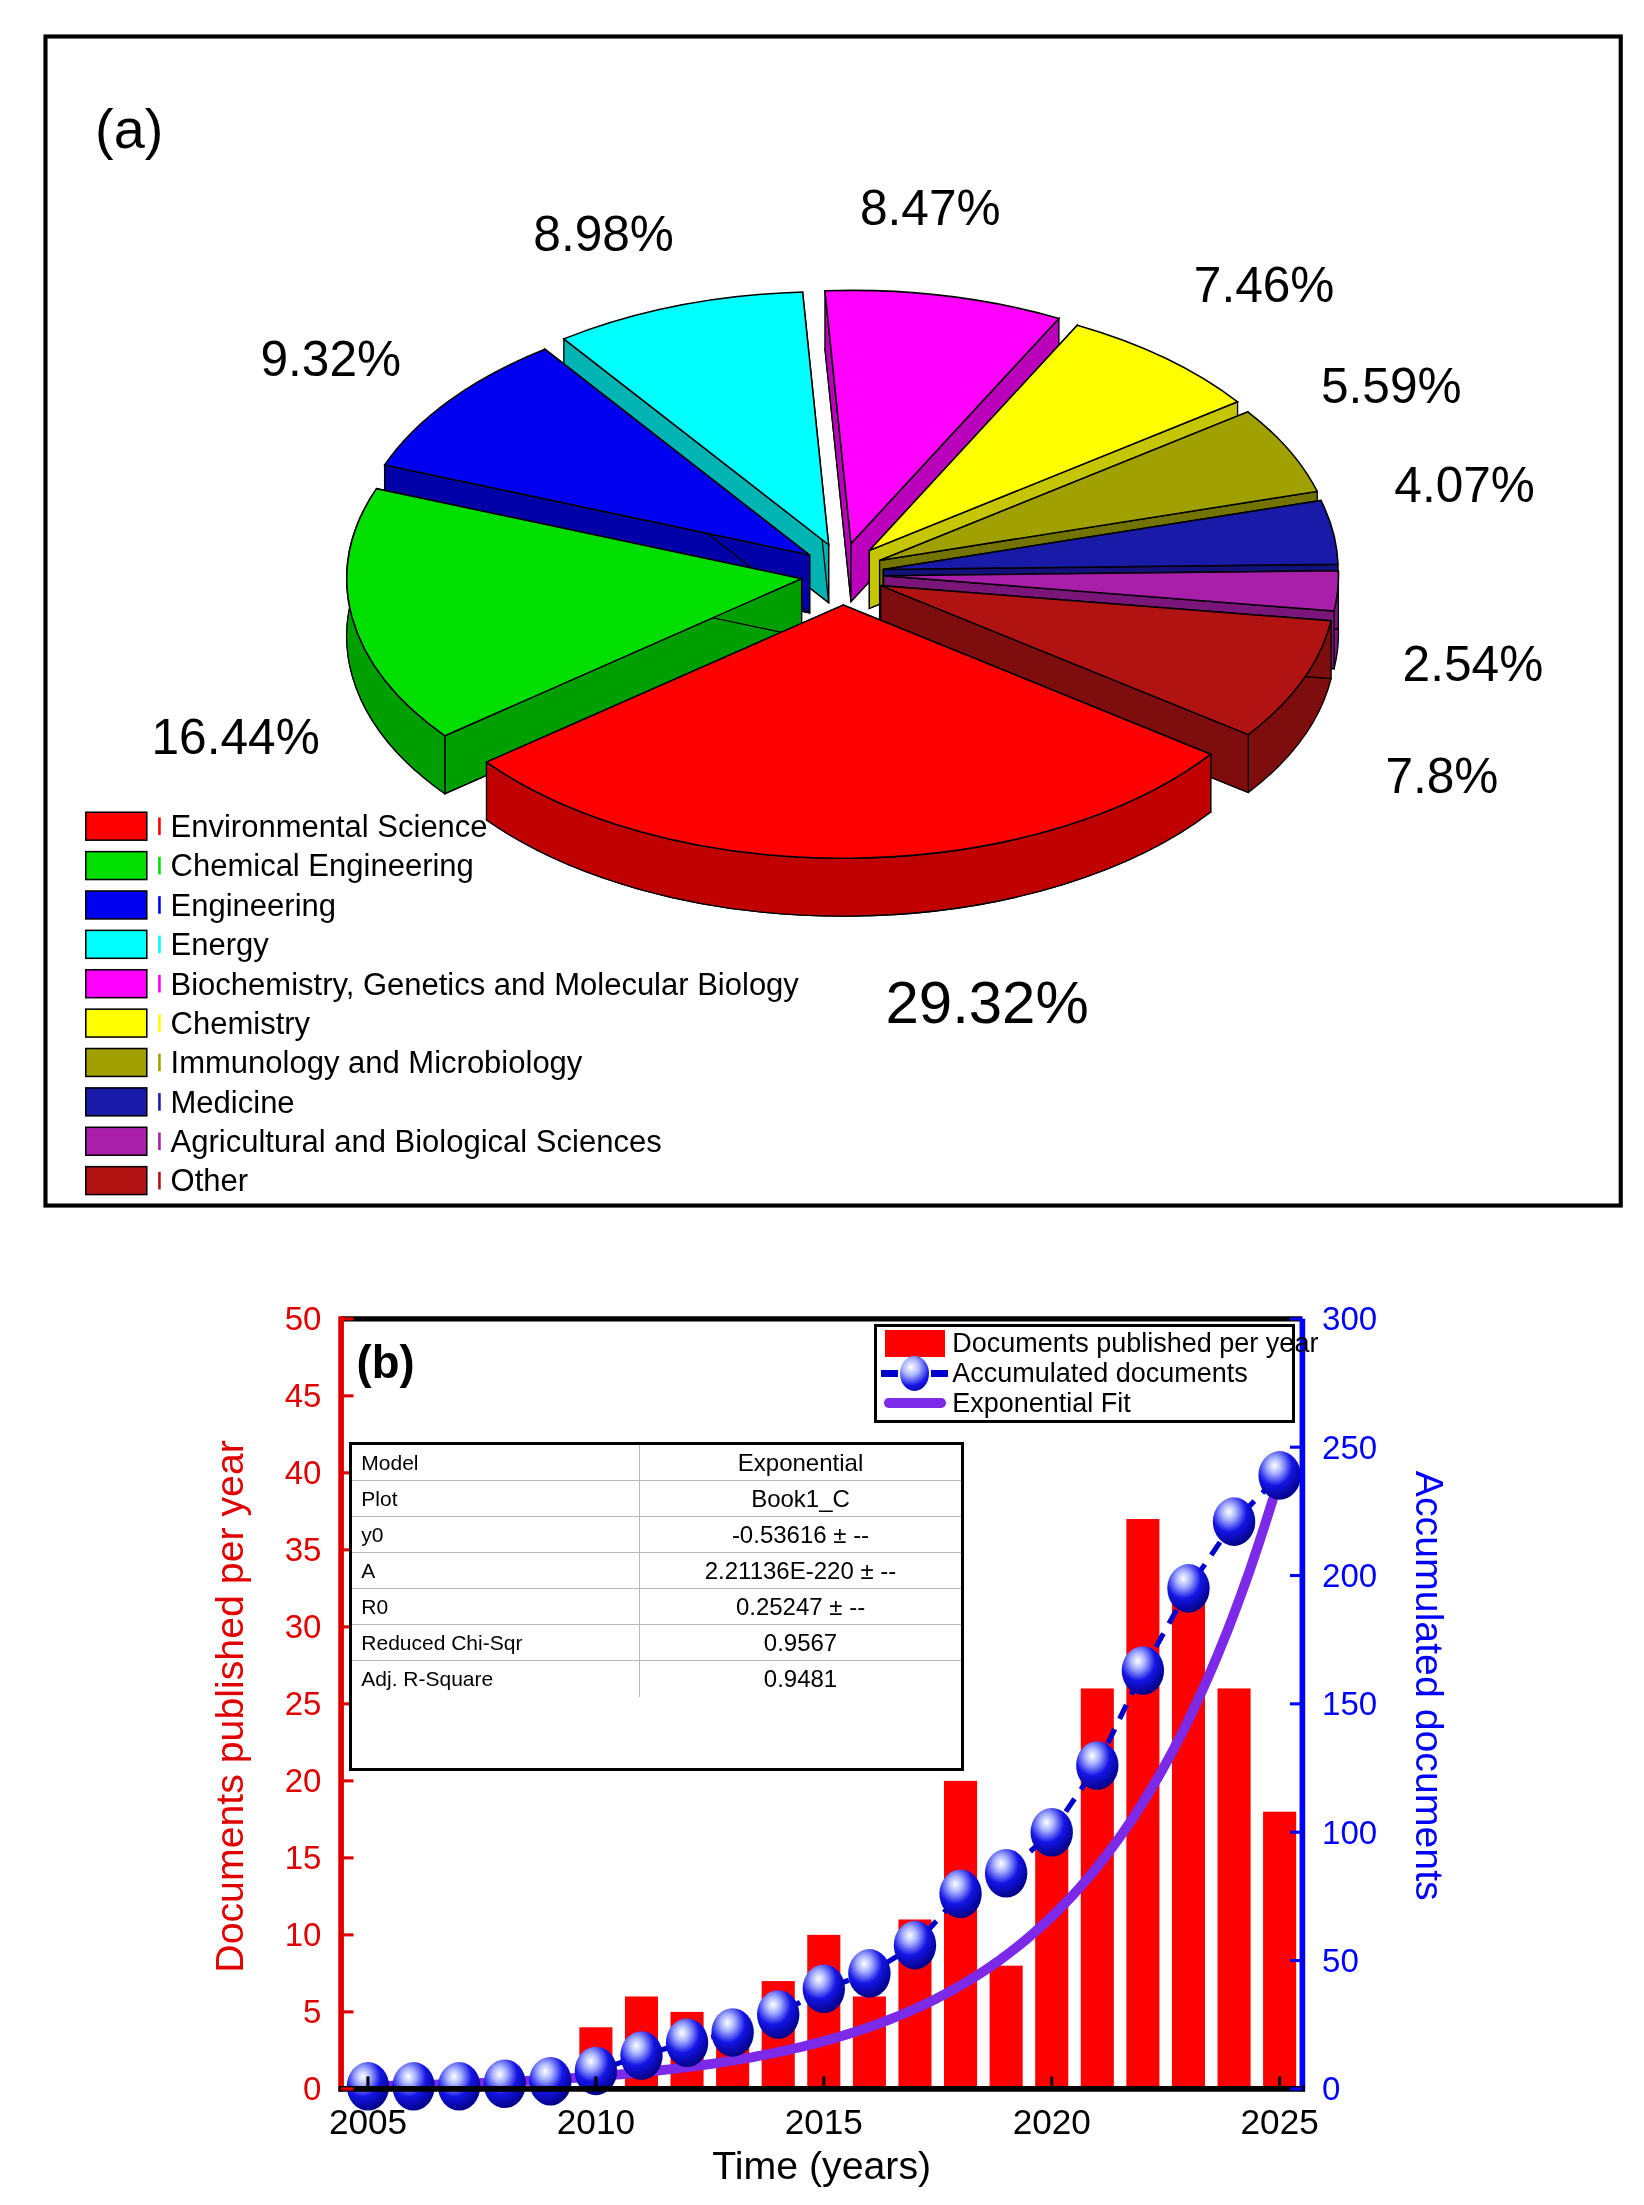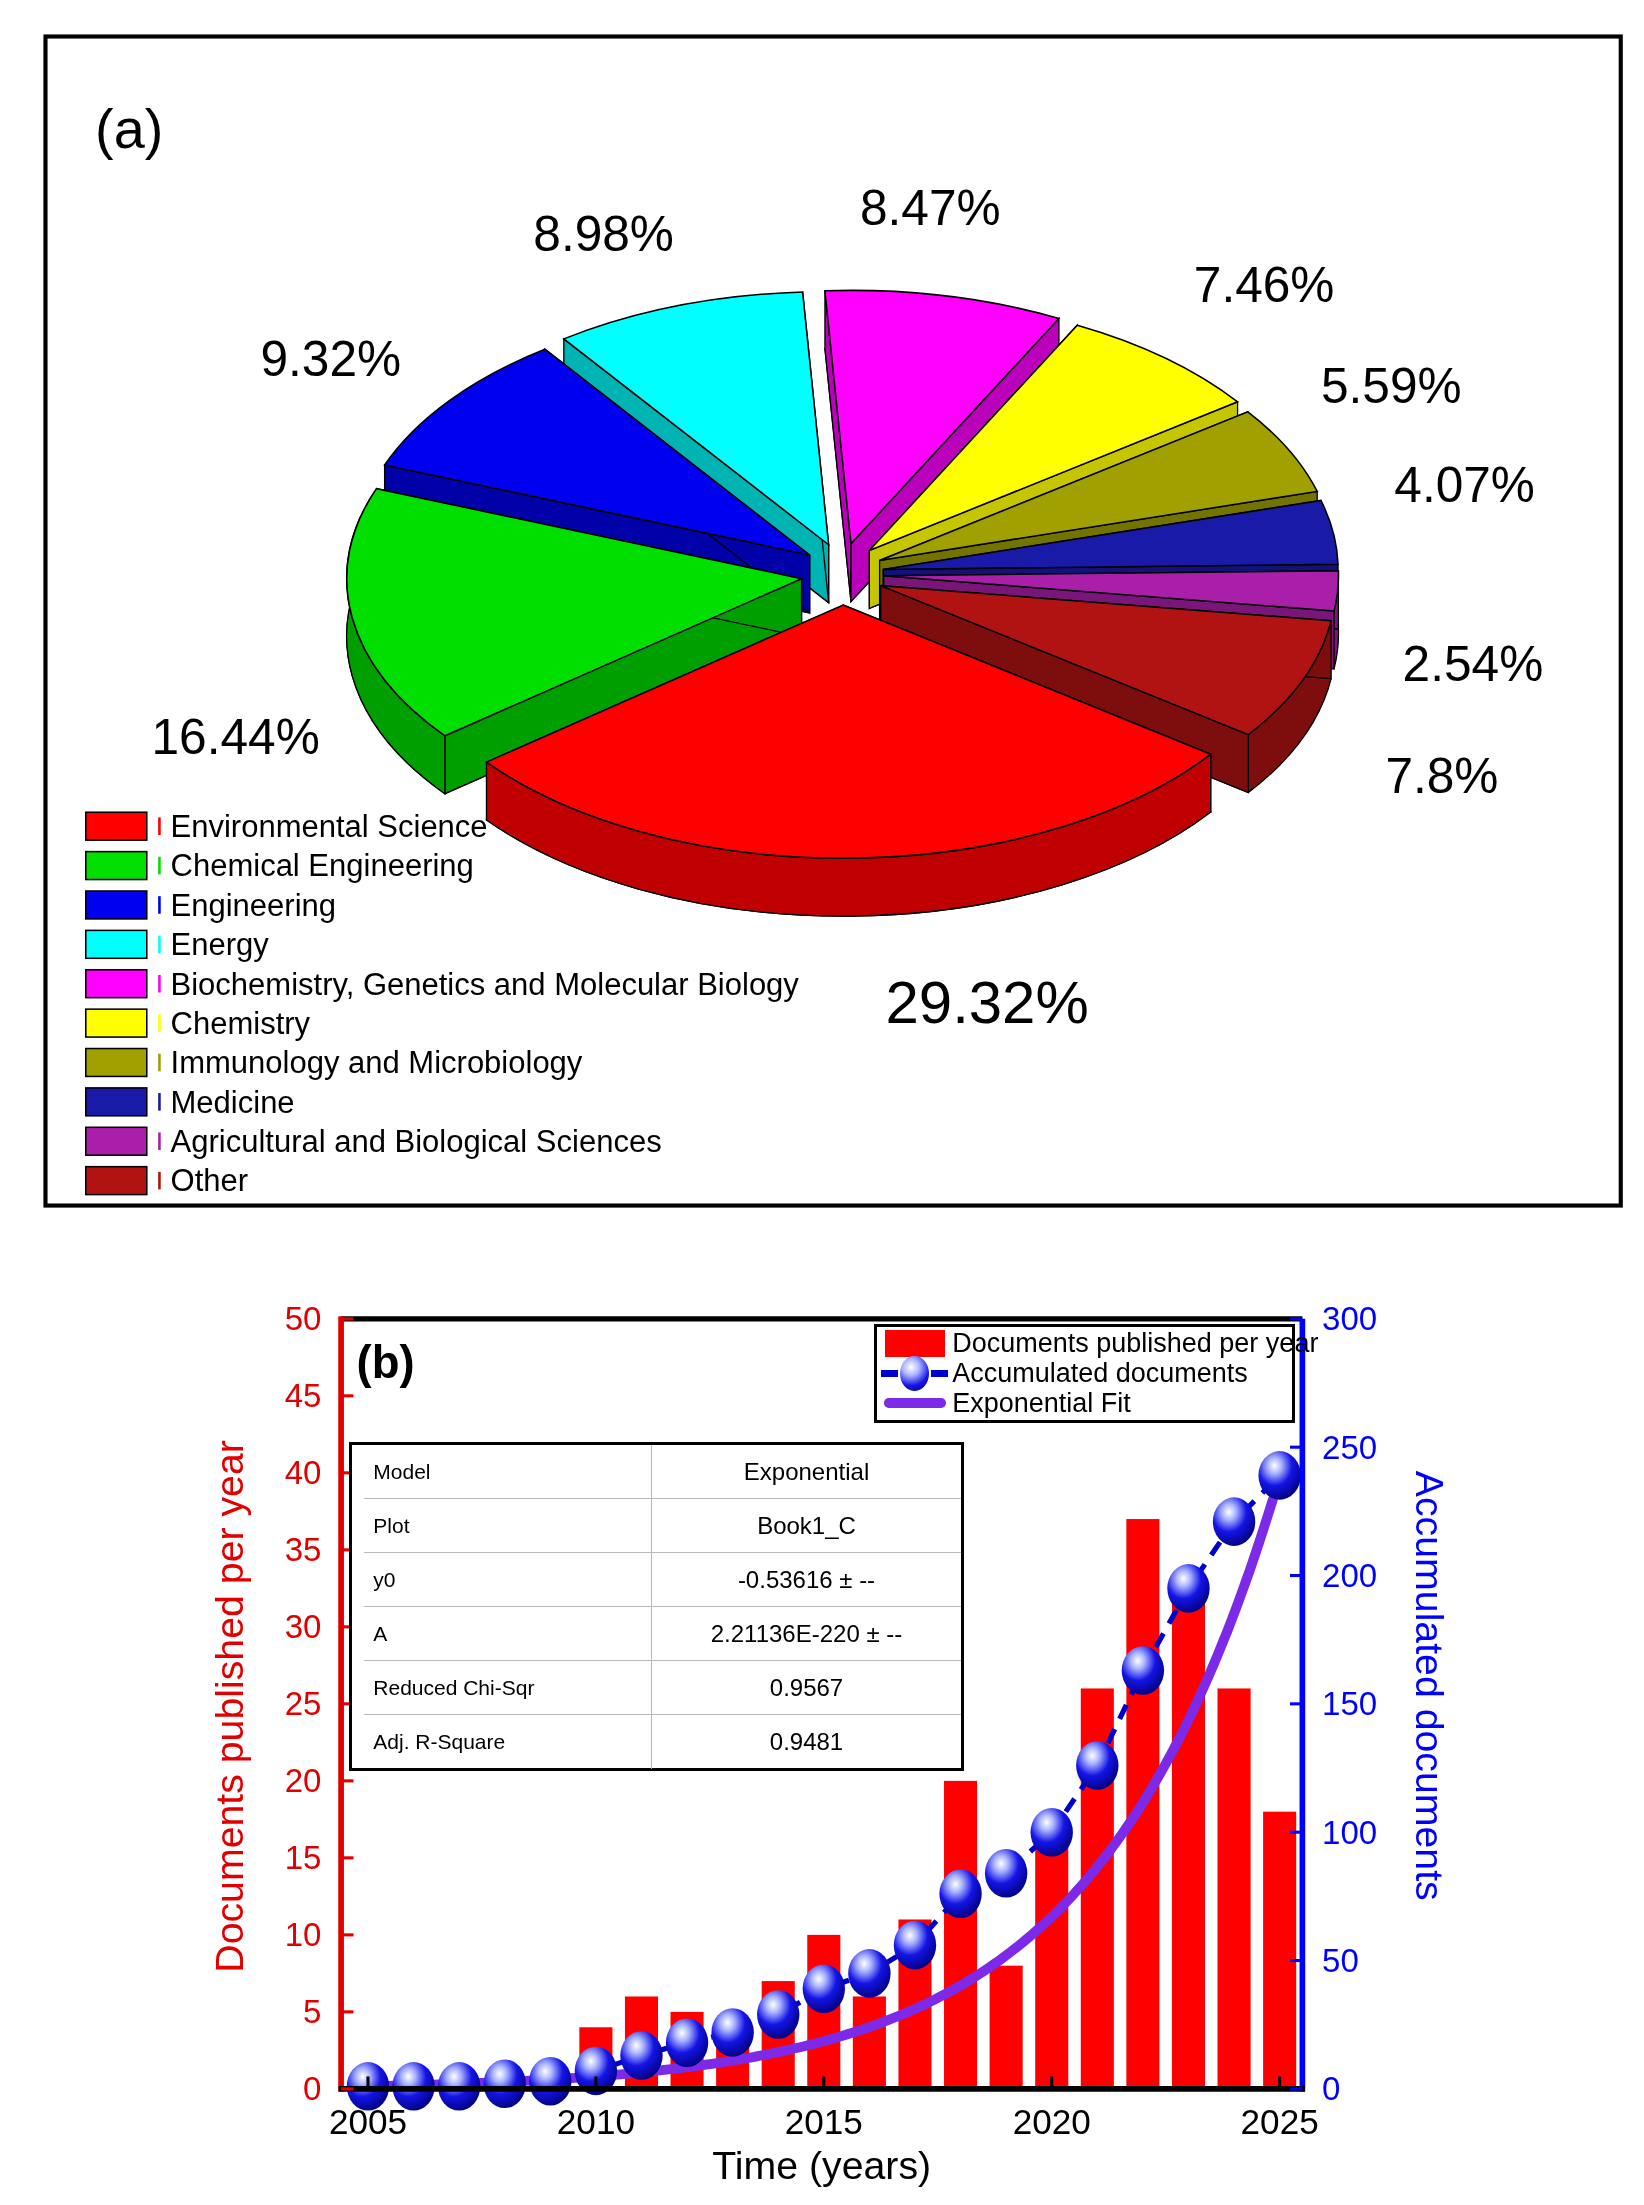--- a/index.html
+++ b/index.html
@@ -5,21 +5,21 @@
   html,body{margin:0;padding:0;background:#ffffff;}
   #page{position:relative;width:1644px;height:2205px;background:#fff;
         font-family:"Liberation Sans",sans-serif;overflow:hidden;}
   svg{position:absolute;left:0;}
   svg text{font-family:"Liberation Sans",sans-serif;}
   #svg-a{top:0;}
   #svg-b{top:1241px;}
   
   #fit-table{position:absolute;left:349px;top:1442px;width:615px;height:329px;
      background:#fff;border:3.1px solid #000;box-sizing:border-box;z-index:5;}
-  .ft-row{display:flex;height:54px;border-bottom:1px solid #b9b9b9;box-sizing:border-box;margin-left:12px;}
+  .ft-row{display:flex;height:36px;border-bottom:1px solid #b9b9b9;box-sizing:border-box;}
   .ft-row:last-child{border-bottom:none;}
   .ft-label{width:287px;font-size:21px;color:#000;display:flex;align-items:center;
      padding-left:9.3px;box-sizing:border-box;}
   .ft-value{flex:1;font-size:24px;color:#000;display:flex;align-items:center;
      justify-content:center;border-left:1px solid #b9b9b9;box-sizing:border-box;text-align:center;}
   
   #legend-b{position:absolute;left:874px;top:1324px;width:421px;height:99px;
      background:#fff;border:3.1px solid #000;box-sizing:border-box;z-index:5;
      display:flex;flex-direction:column;justify-content:space-around;padding:2.1px 0;}
   .lb-row{display:flex;align-items:center;height:29px;}
@@ -279,20 +279,24 @@
       </div>
       <div class="ft-row">
         <div class="ft-label">y0</div>
         <div class="ft-value">-0.53616 ± --</div>
       </div>
       <div class="ft-row">
         <div class="ft-label">A</div>
         <div class="ft-value">2.21136E-220 ± --</div>
       </div>
       <div class="ft-row">
+        <div class="ft-label">R0</div>
+        <div class="ft-value">0.25247 ± --</div>
+      </div>
+      <div class="ft-row">
         <div class="ft-label">Reduced Chi-Sqr</div>
         <div class="ft-value">0.9567</div>
       </div>
       <div class="ft-row">
         <div class="ft-label">Adj. R-Square</div>
         <div class="ft-value">0.9481</div>
       </div>
     </div>
   <div id="legend-b">
       <div class="lb-row">

